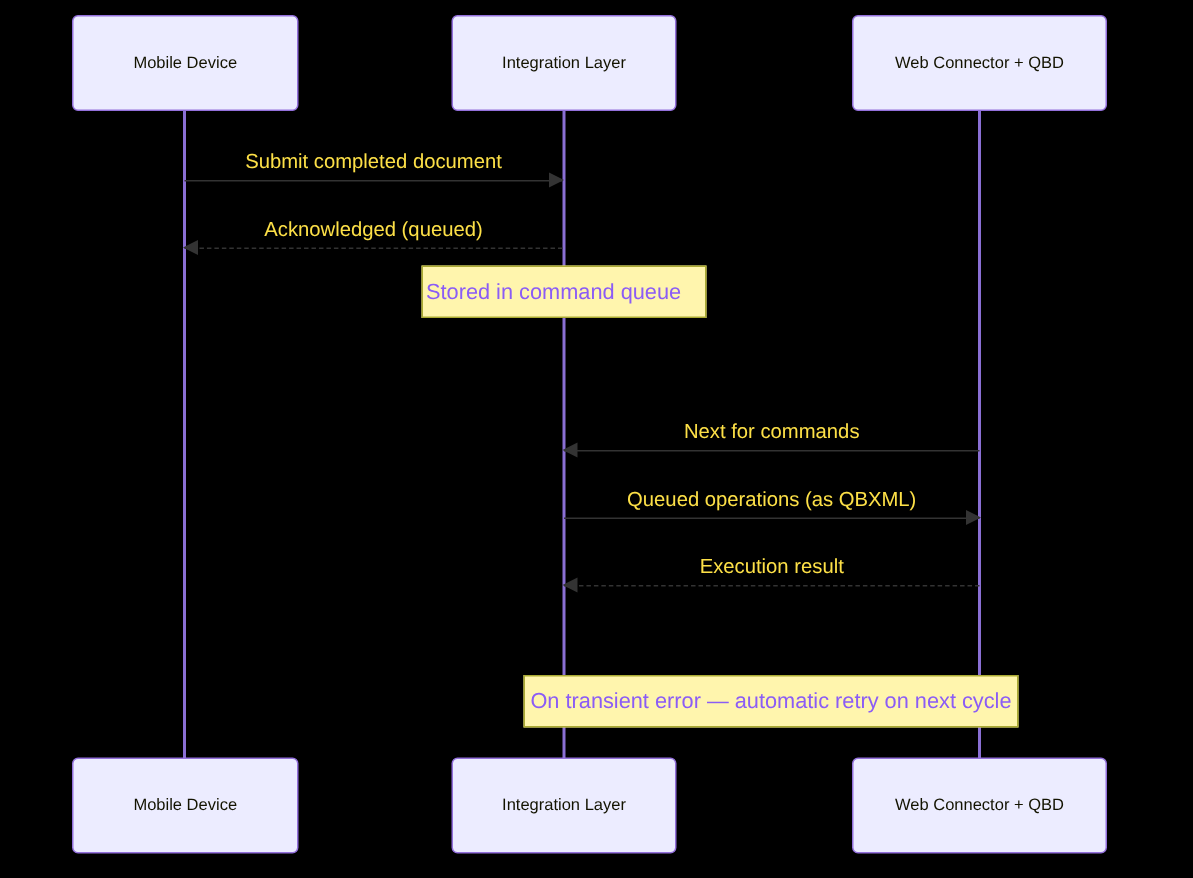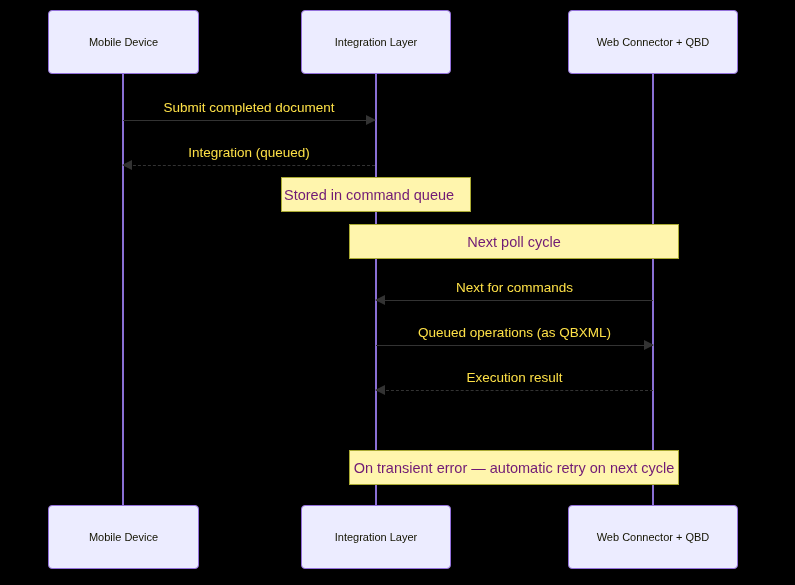--- a/index.html
+++ b/index.html
@@ -60,21 +60,21 @@
     border-bottom:5.5px solid transparent;
     border-right:10px solid #333333;
   }
 
   
   .note{
     position:absolute;
     background:#FFF5AD;
     border:1.5px solid #AAAA33;
     box-sizing:border-box;
-    color:#701a75;
+    color:#8b5cf6;
     font-size:14.5px;
     display:flex;
     align-items:center;
     white-space:nowrap;
     overflow:hidden;
   }
   .note.align-left{justify-content:flex-start;}
   .note.align-center{justify-content:center;}
   .note .note-text{display:block;}
 </style>
@@ -99,21 +99,21 @@
 
   <div class="msg" style="left:123px;top:120px;width:252px;">
     <div class="line"></div>
     <div class="arrowhead right"></div>
     <div class="label">Submit completed document</div>
   </div>
 
   <div class="msg dashed" style="left:123px;top:165px;width:252px;">
     <div class="line"></div>
     <div class="arrowhead left"></div>
-    <div class="label">Integration (queued)</div>
+    <div class="label">Acknowledged (queued)</div>
   </div>
 
   <div class="msg" style="left:376px;top:300px;width:277px;">
     <div class="line"></div>
     <div class="arrowhead left"></div>
     <div class="label">Next for commands</div>
   </div>
 
   <div class="msg" style="left:376px;top:345px;width:277px;">
     <div class="line"></div>
@@ -124,23 +124,20 @@
   <div class="msg dashed" style="left:376px;top:390px;width:277px;">
     <div class="line"></div>
     <div class="arrowhead left"></div>
     <div class="label">Execution result</div>
   </div>
 
   <div class="note align-left" style="left:281px;top:177px;width:190px;height:35px;padding-left:2px;">
     <span class="note-text">Stored in command queue</span>
   </div>
 
-  <div class="note align-center" style="left:349px;top:224px;width:330px;height:35px;">
-    <span class="note-text">Next poll cycle</span>
-  </div>
 
 
   <div class="note align-center" style="left:349px;top:450px;width:330px;height:35px;">
     <span class="note-text">On transient error — automatic retry on next cycle</span>
   </div>
 
   <div class="participant" style="left:48px;top:505px;width:151px;height:64px;">
     <span>Mobile Device</span>
   </div>
   <div class="participant" style="left:301px;top:505px;width:150px;height:64px;">

